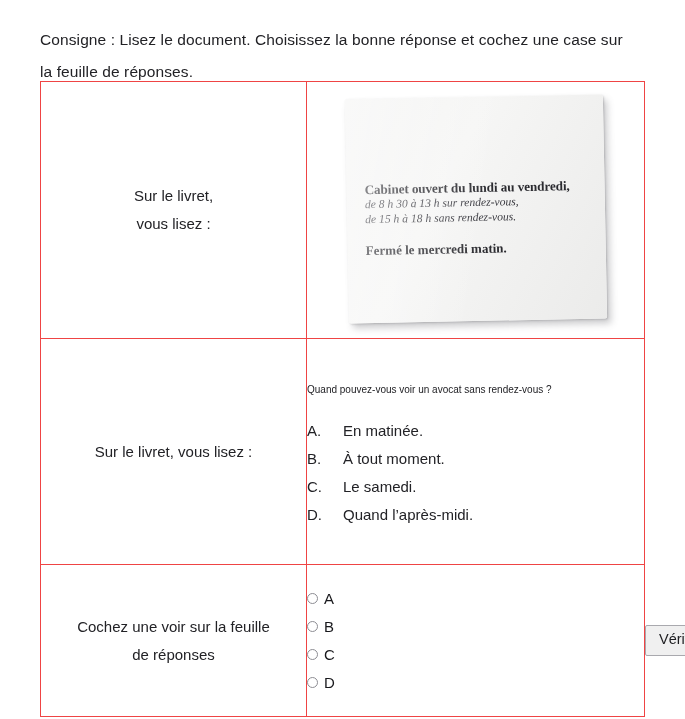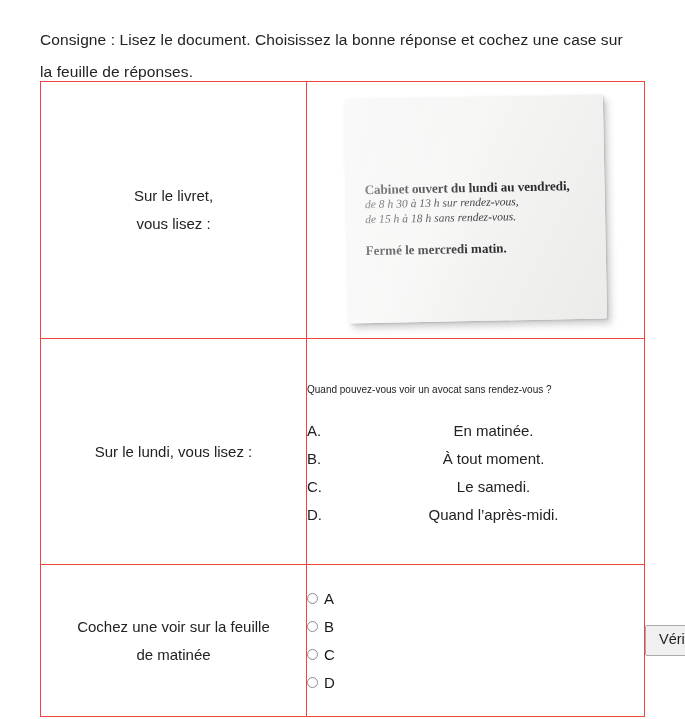--- a/index.html
+++ b/index.html
@@ -144,21 +144,21 @@
   .option-row {
     display: flex;
     font-size: 15px;
     line-height: 28px;
     color: #222226;
   }
   .option-letter {
     width: 36px;
     flex: 0 0 36px;
   }
-  .option-text { flex: 1 1 auto; text-align: center; }
+  .option-text { flex: 1 1 auto; }
 
   
   .answers-cell {
     width: 117px;
     height: 152px;
     padding: 14px 0 10px 12px;
     vertical-align: top;
   }
   .radio-row {
     display: flex;
@@ -237,21 +237,21 @@
                 <div class="sign-line3">de 15 h à 18 h sans rendez-vous.</div>
                 <div class="sign-line4">Fermé le mercredi matin.</div>
               </div>
             </div>
           </div>
         </td>
       </tr>
 
       <tr>
         <td class="col-label label-cell">
-          <div>Sur le lundi, vous lisez :</div>
+          <div>Sur le livret, vous lisez :</div>
         </td>
         <td class="col-content question-cell">
           <p class="question-text">Quand pouvez-vous voir un avocat sans rendez-vous ?</p>
           <ul class="options-list">
             <li class="option-row">
               <span class="option-letter">A.</span>
               <span class="option-text">En matinée.</span>
             </li>
             <li class="option-row">
               <span class="option-letter">B.</span>
@@ -265,21 +265,21 @@
               <span class="option-letter">D.</span>
               <span class="option-text">Quand l’après-midi.</span>
             </li>
           </ul>
         </td>
       </tr>
 
       <tr>
         <td class="col-label label-cell">
           <div>Cochez une voir sur la feuille</div>
-          <div>de matinée</div>
+          <div>de réponses</div>
         </td>
         <td class="answers-cell">
           <label class="radio-row">
             <span class="radio-dot"></span>
             <span class="radio-label">A</span>
           </label>
           <label class="radio-row">
             <span class="radio-dot"></span>
             <span class="radio-label">B</span>
           </label>

